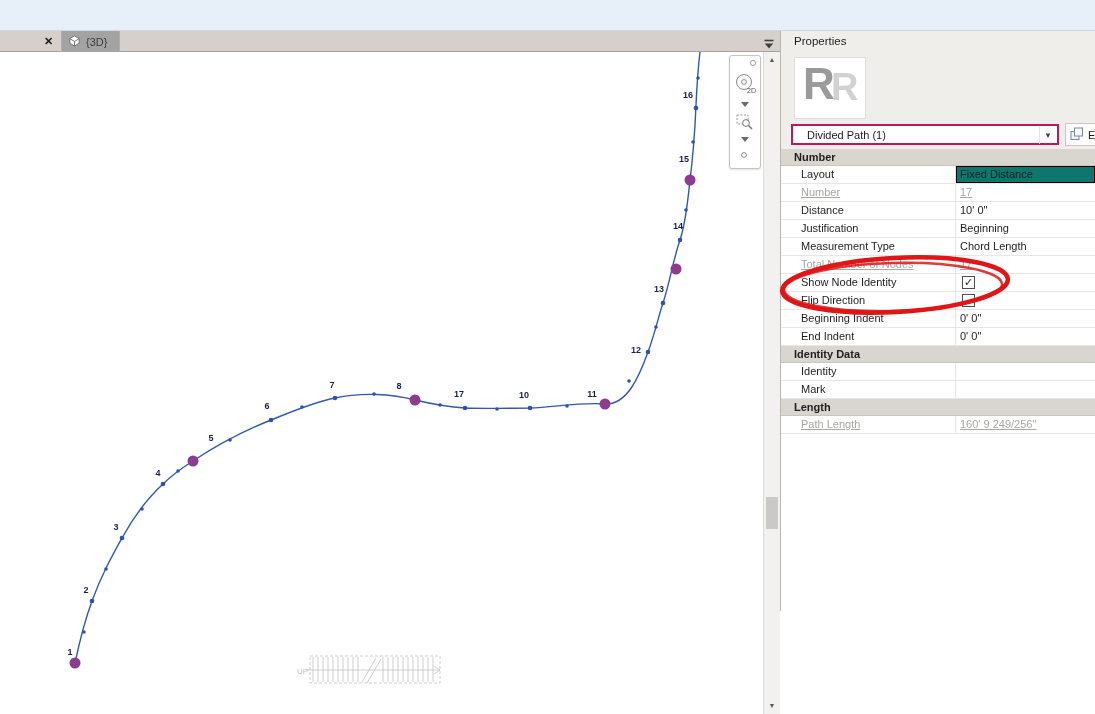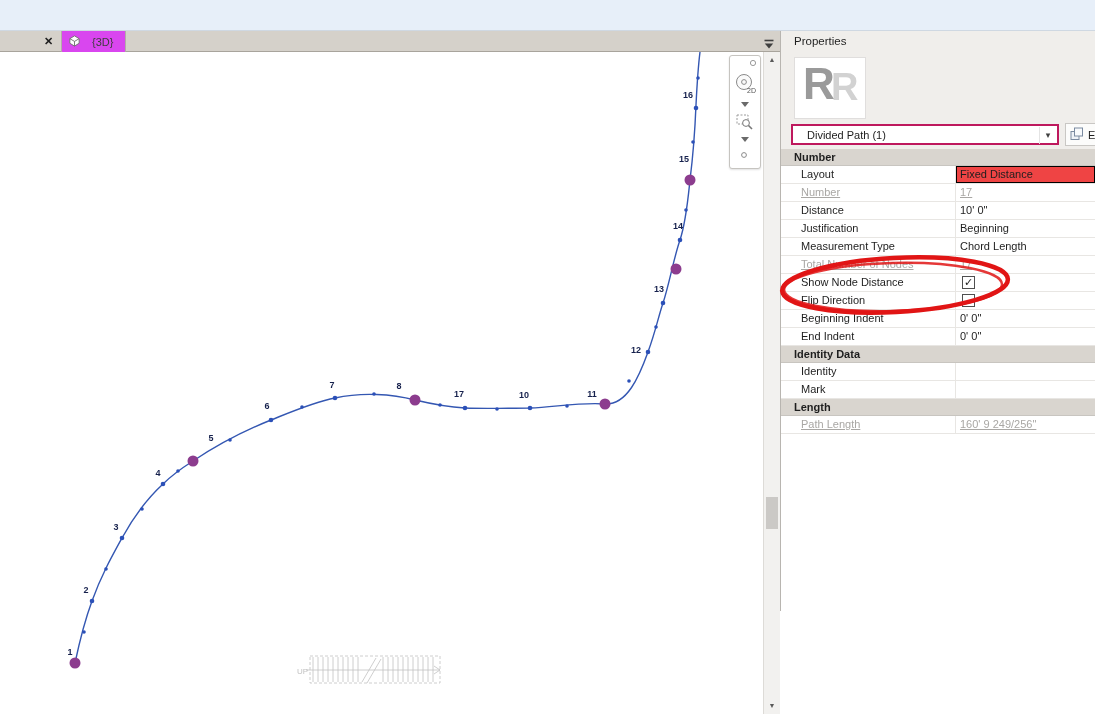--- a/index.html
+++ b/index.html
@@ -9,21 +9,21 @@
   
   .ribbon-strip { position: absolute; left: 0; top: 0; width: 1095px; height: 31px;
                   background: #e7eff9; border-bottom: 1px solid #cfd8e2; }
 
   
   .tab-bar { position: absolute; left: 0; top: 31px; width: 780px; height: 21px;
              background: #d5d1ca; border-bottom: 1px solid #a8a49c; }
   .close-x { position: absolute; left: 44px; top: 0; line-height: 21px; font-size: 11px;
              font-weight: bold; color: #1d1d1d; cursor: default; }
   .view-tab { position: absolute; left: 61px; top: 0; height: 21px; padding: 0 12px 0 6px;
-              display: flex; align-items: center; gap: 11px; background: #d946ef;
+              display: flex; align-items: center; gap: 5px; background: #a3a3a3;
               border-left: 1px solid #b2aea6; border-right: 1px solid #b2aea6; }
   .view-tab .tab-label { font-size: 11px; color: #3c3c3c; }
   .tab-list-icon { position: absolute; right: 6px; top: 5px; }
 
   
   .canvas { position: absolute; left: 0; top: 52px; width: 763px; height: 662px;
             background: #fff; overflow: hidden; }
 
   
   .navbar { position: absolute; right: 2px; top: 3px; width: 32px; height: 114px;
@@ -57,21 +57,21 @@
   
   .prop-grid { position: absolute; left: 0; top: 118px; right: 0; bottom: 0; background: #fff; }
   .pg-header { height: 17px; line-height: 17px; background: #d9d5cf; border-bottom: 1px solid #c8c5c0;
                font-size: 11px; font-weight: bold; color: #1e1e1e; padding-left: 13px; }
   .pg-row { height: 18px; display: flex; background: #fff; border-bottom: 1px solid #e8e6e3; font-size: 11px; }
   .pg-name { width: 175px; padding-left: 20px; line-height: 17px; color: #1e1e1e;
              border-right: 1px solid #e8e6e3; overflow: hidden; white-space: nowrap; }
   .pg-value { flex: 1; padding-left: 4px; line-height: 17px; color: #1e1e1e; position: relative;
               overflow: hidden; white-space: nowrap; }
   .pg-disabled .pg-name, .pg-disabled .pg-value { color: #a9a7a4; text-decoration: underline; }
-  .pg-editing .pg-value { box-shadow: inset 0 0 0 1px #000; background: #ef4444; }
+  .pg-editing .pg-value { box-shadow: inset 0 0 0 1px #000; background: #0f766e; }
   .pg-check { width: 13px; height: 13px; margin-top: 2px; margin-left: 2px; border: 1px solid #4f4f4f;
               background: #fff; font-size: 11px; line-height: 11px; text-align: center; color: #1c1c1c; }
 
   
   .annotation { position: absolute; left: 0; top: 0; pointer-events: none; z-index: 60; }
 </style>
 </head>
 <body>
 
 <div class="screen">
@@ -248,21 +248,21 @@
         </div>
         <div class="pg-row">
           <div class="pg-name">Measurement Type</div>
           <div class="pg-value">Chord Length</div>
         </div>
         <div class="pg-row pg-disabled">
           <div class="pg-name">Total Number of Nodes</div>
           <div class="pg-value">17</div>
         </div>
         <div class="pg-row">
-          <div class="pg-name">Show Node Distance</div>
+          <div class="pg-name">Show Node Identity</div>
           <div class="pg-value">
             <div class="pg-check">✓</div>
           </div>
         </div>
         <div class="pg-row">
           <div class="pg-name">Flip Direction</div>
           <div class="pg-value">
             <div class="pg-check"></div>
           </div>
         </div>

